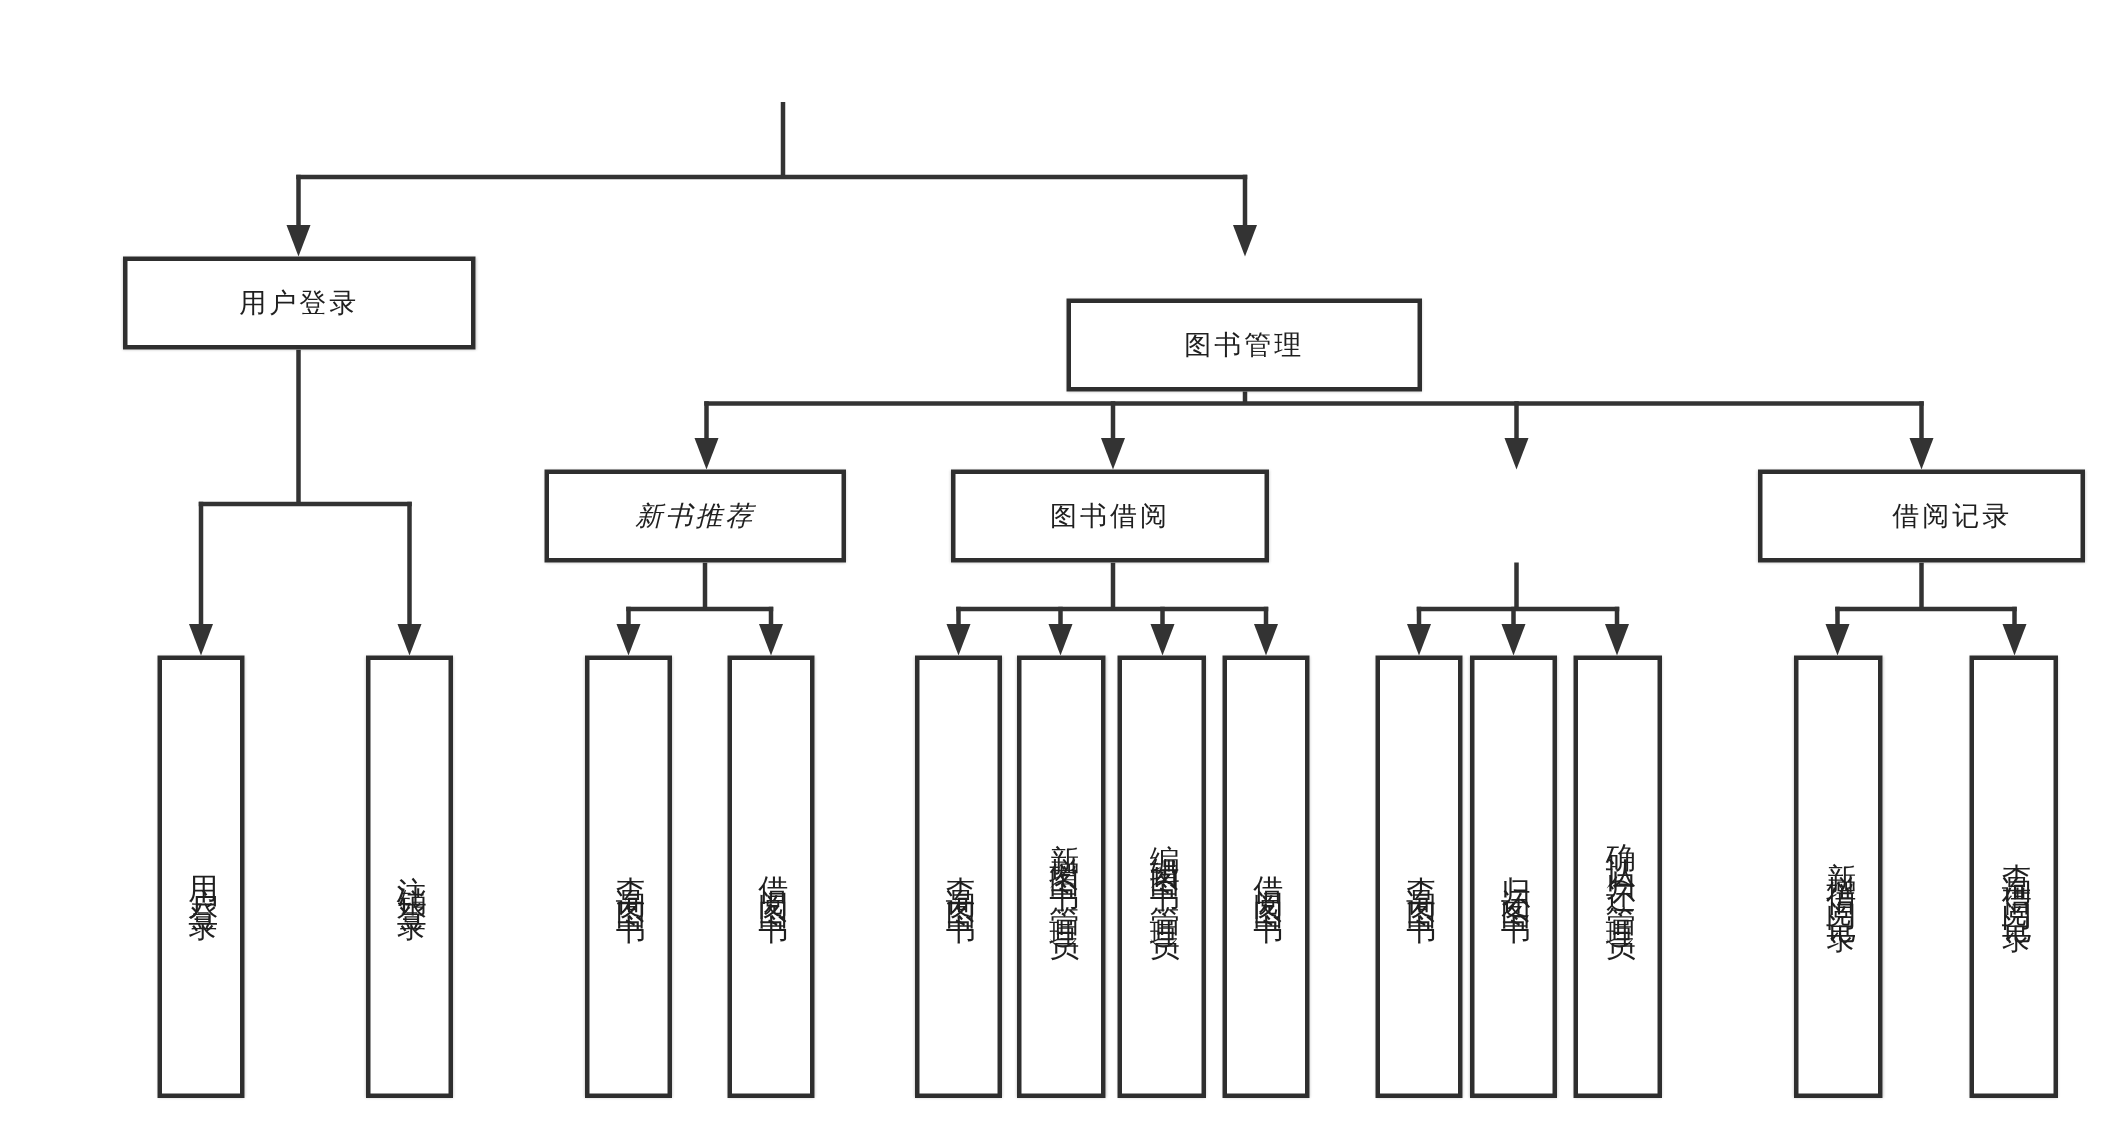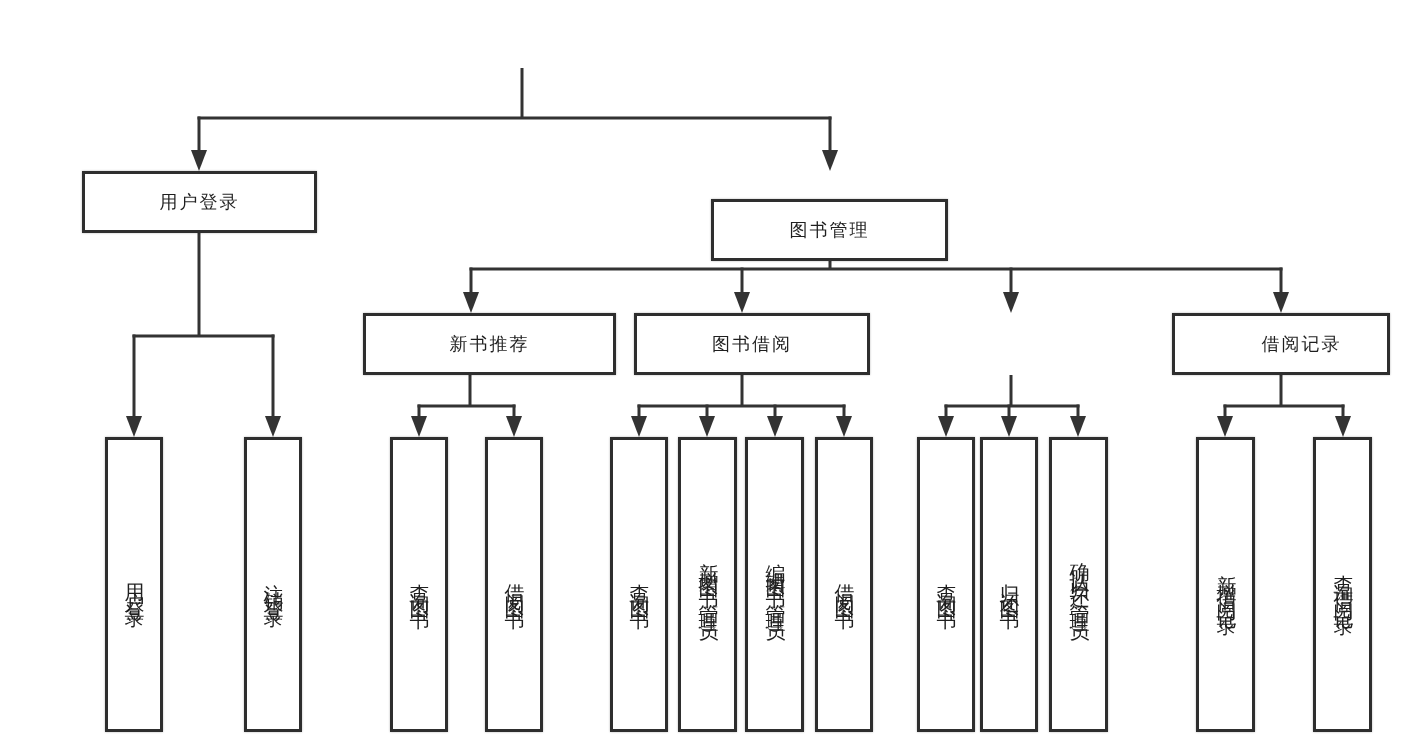--- a/index.html
+++ b/index.html
@@ -128,24 +128,24 @@
   </svg>
 
 
   <div class="node h-node" style="left:82px; top:171px; width:235px; height:62px;">
     <span>用户登录</span>
   </div>
   <div class="node h-node" style="left:711px; top:171px; width:237px; height:62px;margin-top:28px;">
     <span>图书管理</span>
   </div>
 
-  <div class="node h-node" style="left:363px; top:313px; width:253px; height:62px;">
+  <div class="node h-node" style="left:363px; top:313px; width:201px; height:62px;font-style:italic;">
     <span>新书推荐</span>
   </div>
-  <div class="node h-node" style="left:634px; top:313px; width:236px; height:62px;align-items:center;">
+  <div class="node h-node" style="left:634px; top:313px; width:212px; height:62px;align-items:center;">
     <span>图书借阅</span>
   </div>
   <div class="node h-node" style="left:1172px; top:313px; width:218px; height:62px;padding-left:41px;">
     <span>借阅记录</span>
   </div>
 
   <div class="node v-node" style="left:105px; top:437px; width:58px; height:295px;">用户登录</div>
   <div class="node v-node" style="left:244px; top:437px; width:58px; height:295px;">注销登录</div>
 
   <div class="node v-node" style="left:390px; top:437px; width:58px; height:295px;">查询图书</div>

